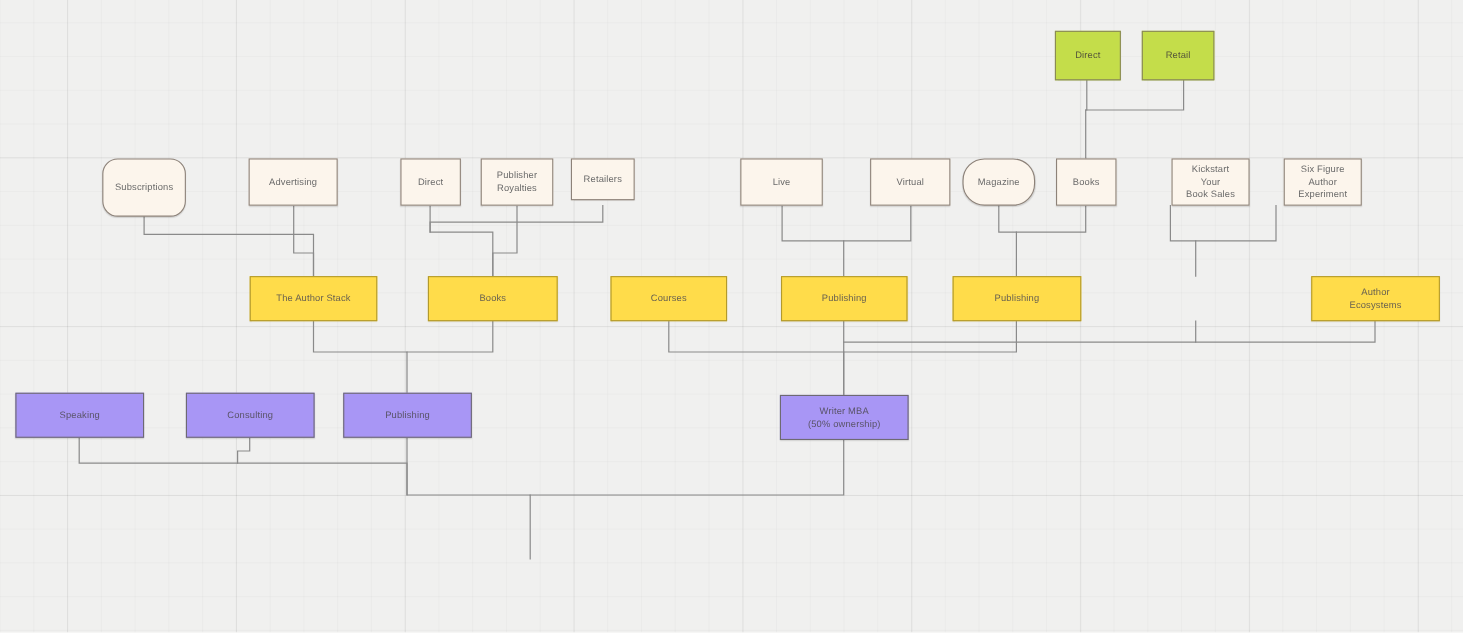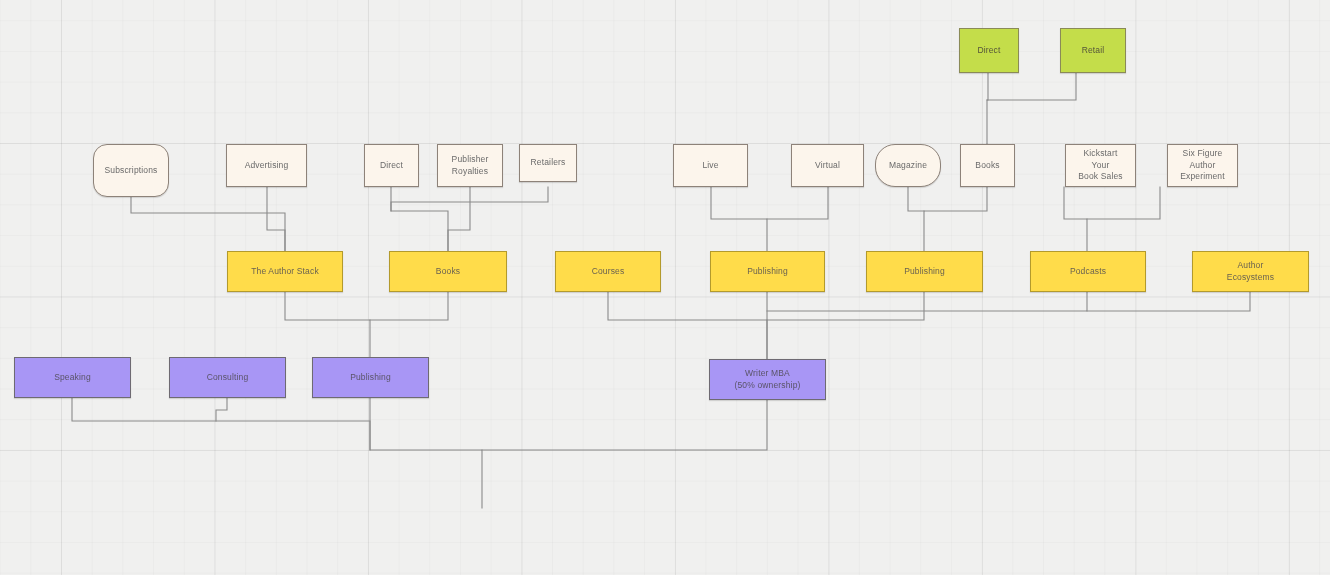--- a/index.html
+++ b/index.html
@@ -79,21 +79,21 @@
       <path d="M 767 292 L 767 359" fill="none" stroke="#8a8a8a" stroke-width="1.1" stroke-linecap="square" stroke-linejoin="miter"></path>
       <path d="M 924 292 L 924 320 L 767 320" fill="none" stroke="#8a8a8a" stroke-width="1.1" stroke-linecap="square" stroke-linejoin="miter"></path>
       <path d="M 1087 292 L 1087 311 L 767 311" fill="none" stroke="#8a8a8a" stroke-width="1.1" stroke-linecap="square" stroke-linejoin="miter"></path>
       <path d="M 1250 292 L 1250 311 L 1087 311" fill="none" stroke="#8a8a8a" stroke-width="1.1" stroke-linecap="square" stroke-linejoin="miter"></path>
       <path d="M 72 398 L 72 421 L 370 421 L 370 450" fill="none" stroke="#8a8a8a" stroke-width="1.1" stroke-linecap="square" stroke-linejoin="miter"></path>
       <path d="M 227 398 L 227 410 L 216 410 L 216 421" fill="none" stroke="#8a8a8a" stroke-width="1.1" stroke-linecap="square" stroke-linejoin="miter"></path>
       <path d="M 370 398 L 370 450 L 482 450 L 482 508" fill="none" stroke="#8a8a8a" stroke-width="1.1" stroke-linecap="square" stroke-linejoin="miter"></path>
       <path d="M 767 400 L 767 450 L 482 450" fill="none" stroke="#8a8a8a" stroke-width="1.1" stroke-linecap="square" stroke-linejoin="miter"></path>
     </svg>
 <div class="node green" style="left: 959px; top: 28px; width: 60px; height: 45px;">Direct</div>
-    <div class="node green" style="left: 1060px; top: 28px; width: 66px; height: 45px;">Retail</div>
+    <div class="node green" style="left: 1038px; top: 28px; width: 66px; height: 45px;">Retail</div>
     <div class="node cream" style="left: 93px; top: 144px; width: 76px; height: 53px; border-radius: 14px;">Subscriptions</div>
     <div class="node cream" style="left: 226px; top: 144px; width: 81px; height: 43px;">Advertising</div>
     <div class="node cream" style="left: 364px; top: 144px; width: 55px; height: 43px;">Direct</div>
     <div class="node cream" style="left: 437px; top: 144px; width: 66px; height: 43px;">Publisher
 Royalties</div>
     <div class="node cream" style="left: 519px; top: 144px; width: 58px; height: 38px;">Retailers</div>
     <div class="node cream" style="left: 673px; top: 144px; width: 75px; height: 43px;">Live</div>
     <div class="node cream" style="left: 791px; top: 144px; width: 73px; height: 43px;">Virtual</div>
     <div class="node cream" style="left: 875px; top: 144px; width: 66px; height: 43px; border-radius: 20px;">Magazine</div>
     <div class="node cream" style="left: 960px; top: 144px; width: 55px; height: 43px;">Books</div>
@@ -101,21 +101,20 @@
 Your
 Book Sales</div>
     <div class="node cream" style="left: 1124px; top: 144px; width: 71px; height: 43px; margin-left: 43px;">Six Figure
 Author
 Experiment</div>
     <div class="node gold" style="left: 227px; top: 251px; width: 116px; height: 41px;">The Author Stack</div>
     <div class="node gold" style="left: 389px; top: 251px; width: 118px; height: 41px;">Books</div>
     <div class="node gold" style="left: 555px; top: 251px; width: 106px; height: 41px;">Courses</div>
     <div class="node gold" style="left: 710px; top: 251px; width: 115px; height: 41px;">Publishing</div>
     <div class="node gold" style="left: 866px; top: 251px; width: 117px; height: 41px;">Publishing</div>
-    <div class="node gold" style="left: 1030px; top: 251px; width: 116px; height: 41px;">Podcasts</div>
     <div class="node gold" style="left: 1192px; top: 251px; width: 117px; height: 41px;">Author
 Ecosystems</div>
     <div class="node purple" style="left: 14px; top: 357px; width: 117px; height: 41px;">Speaking</div>
     <div class="node purple" style="left: 169px; top: 357px; width: 117px; height: 41px;">Consulting</div>
     <div class="node purple" style="left: 312px; top: 357px; width: 117px; height: 41px;">Publishing</div>
     <div class="node purple" style="left: 709px; top: 359px; width: 117px; height: 41px;">Writer MBA
 (50% ownership)</div>
   </div>
 
 </body></html>

